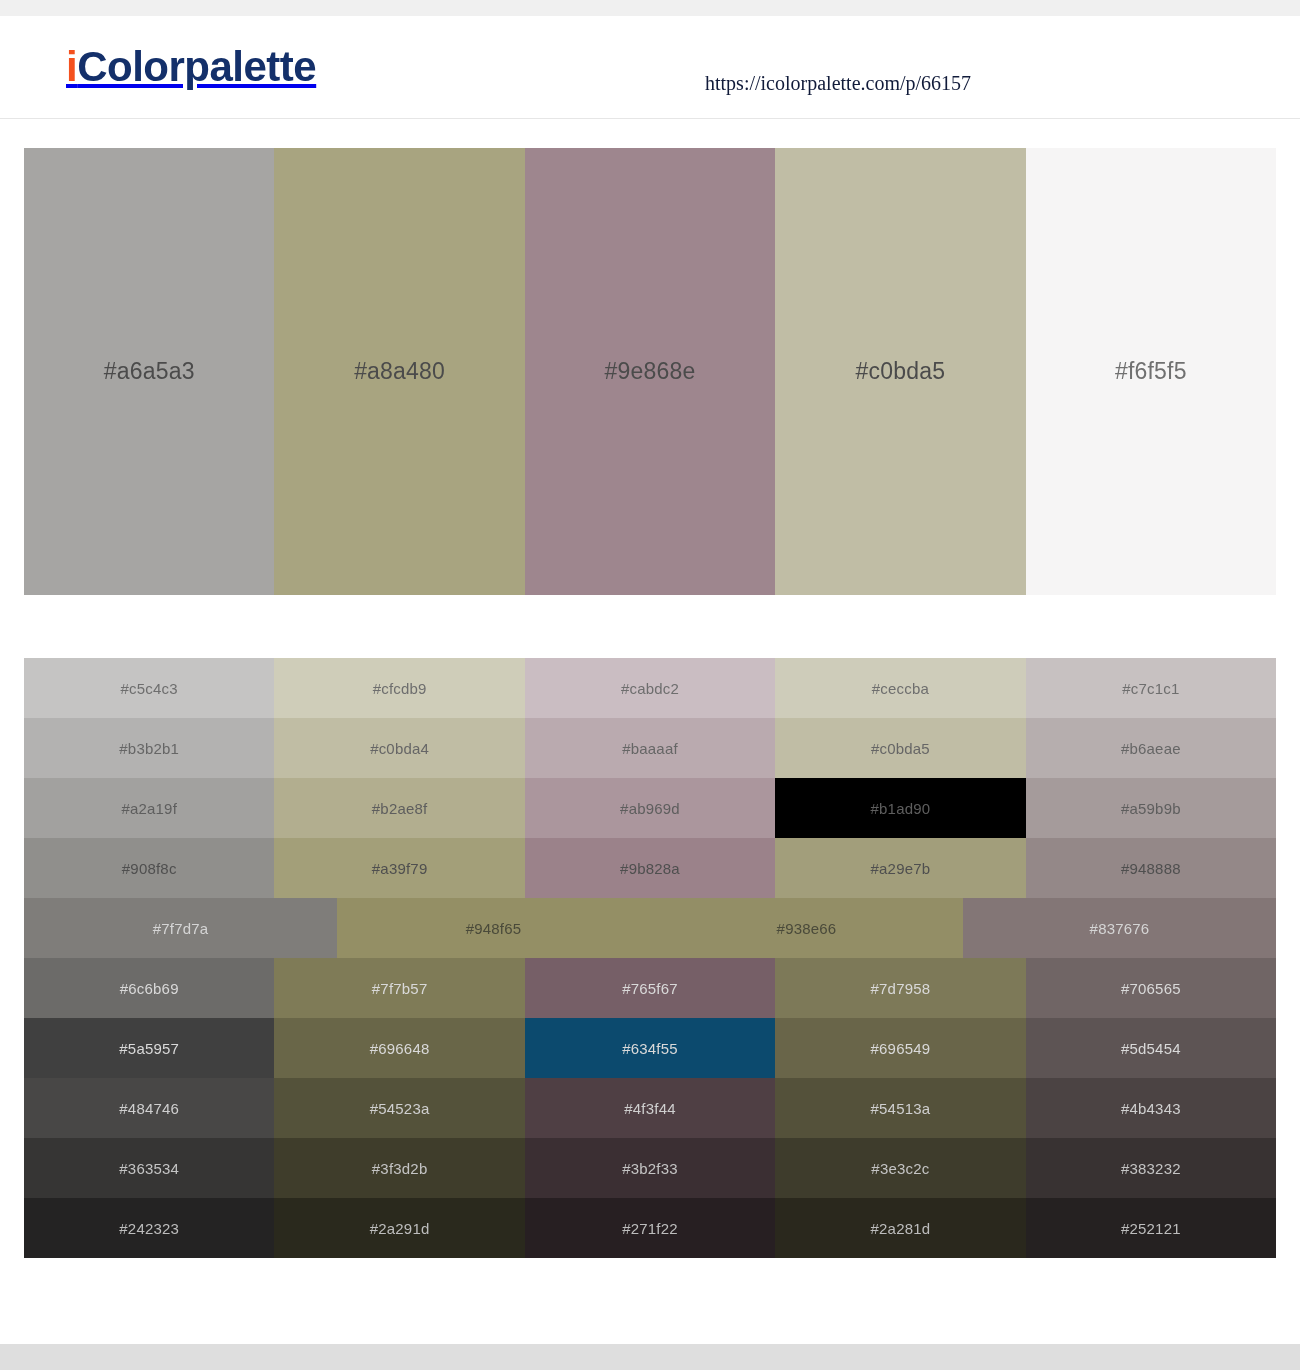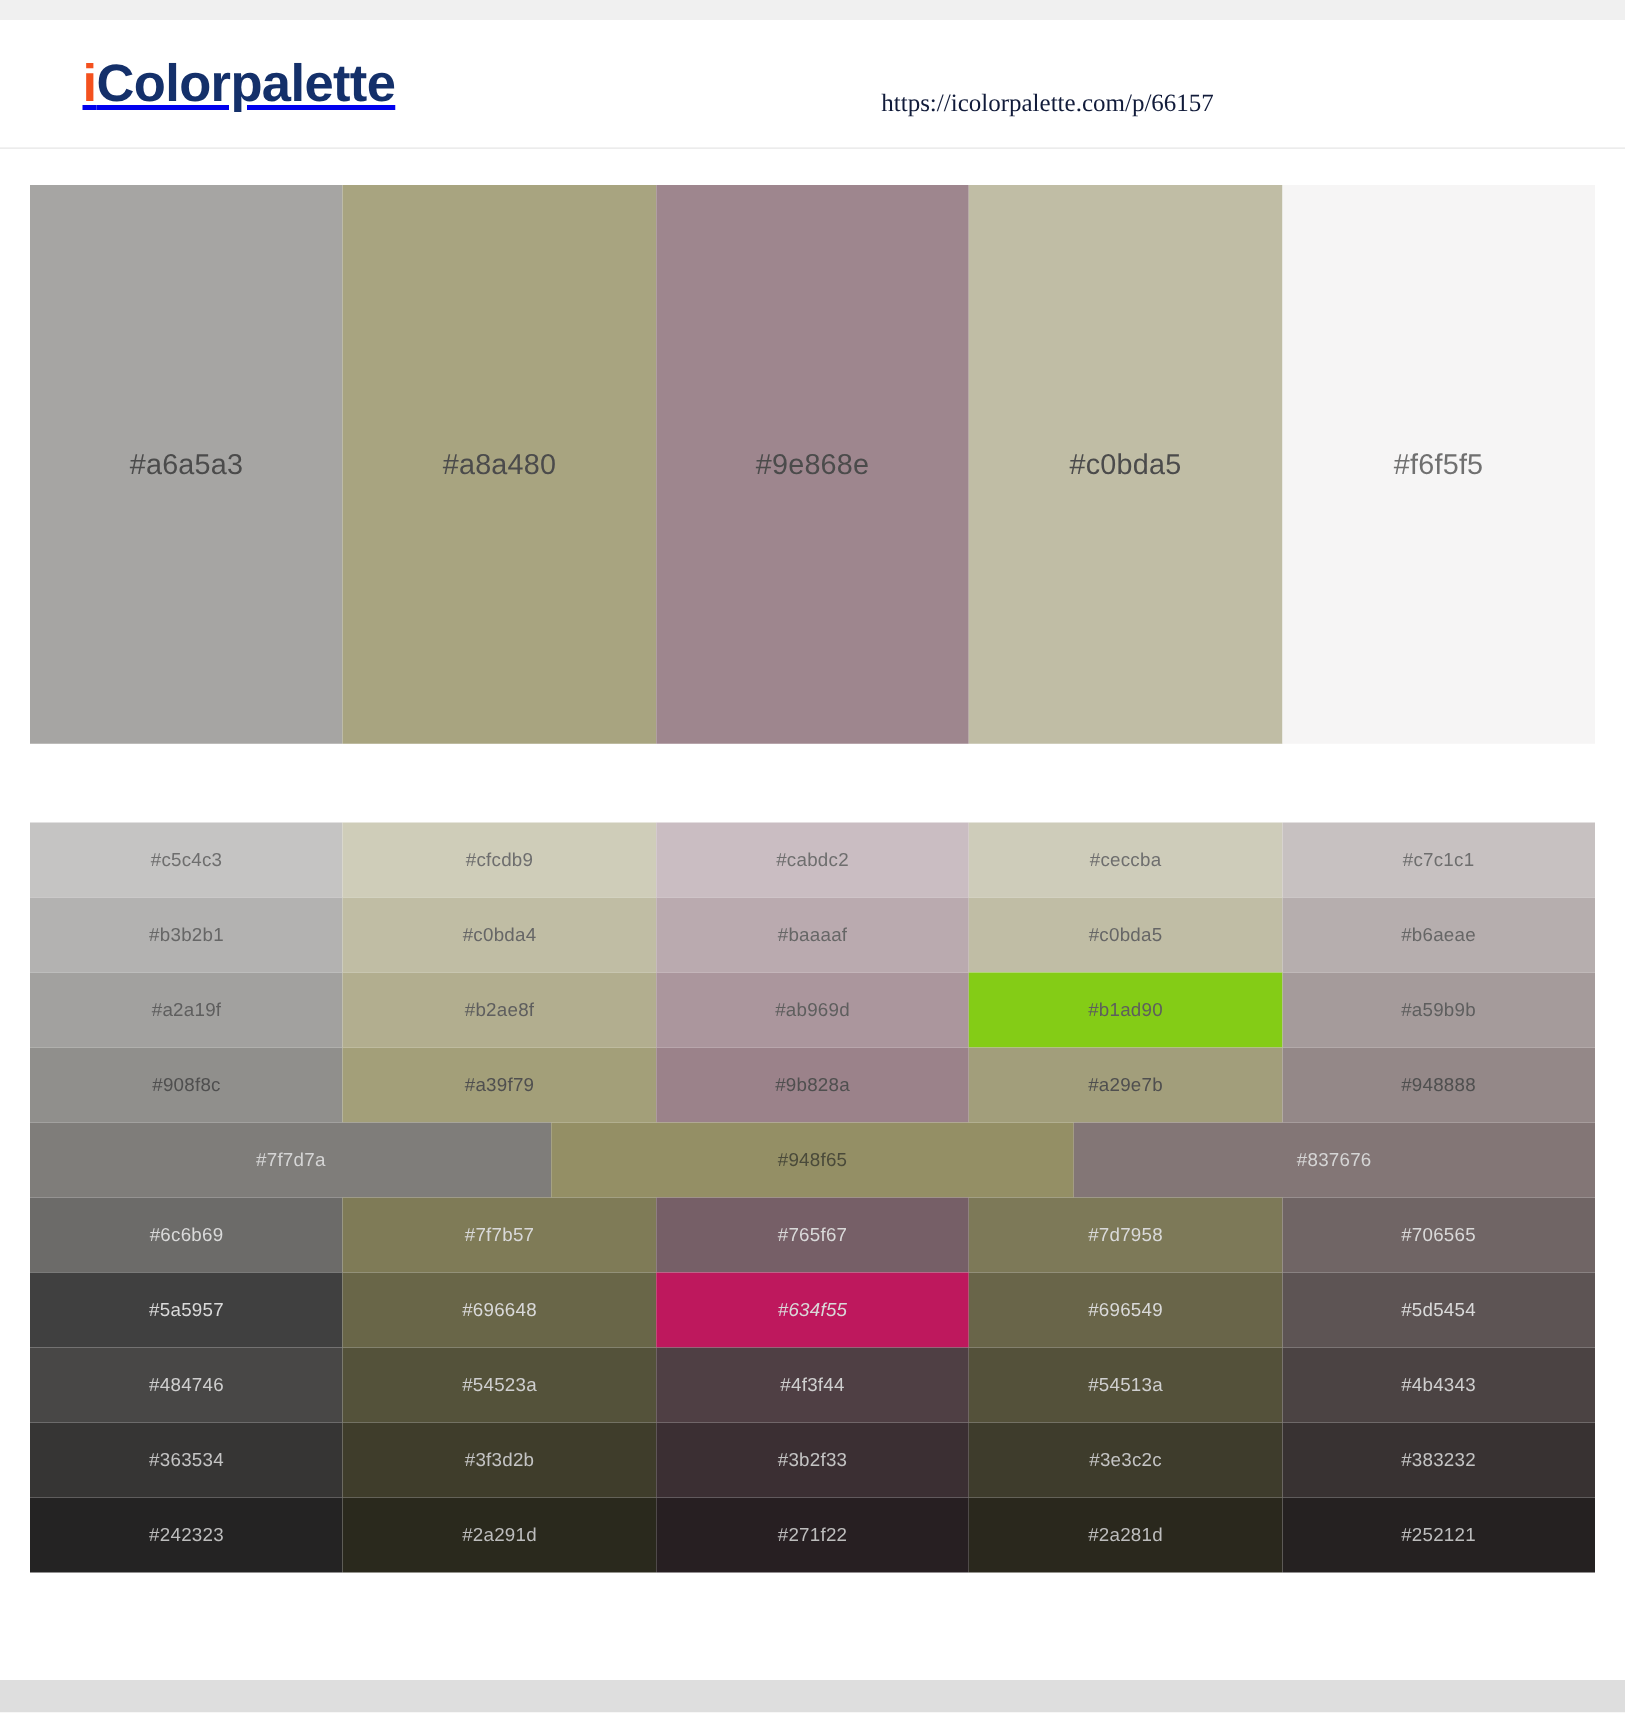--- a/index.html
+++ b/index.html
@@ -180,21 +180,21 @@
     <div class="shade-row">
       <div class="shade-cell" style="background: rgb(162, 161, 159);">
         <span class="hex-label" style="color: rgb(94, 94, 94);">#a2a19f</span>
       </div>
       <div class="shade-cell" style="background: rgb(178, 174, 143);">
         <span class="hex-label" style="color: rgb(94, 94, 94);">#b2ae8f</span>
       </div>
       <div class="shade-cell" style="background: rgb(171, 150, 157);">
         <span class="hex-label" style="color: rgb(94, 94, 94);">#ab969d</span>
       </div>
-      <div class="shade-cell" style="background: #84cc16;">
+      <div class="shade-cell" style="background: #000000;">
         <span class="hex-label" style="color: rgb(94, 94, 94);">#b1ad90</span>
       </div>
       <div class="shade-cell" style="background: rgb(165, 155, 155);">
         <span class="hex-label" style="color: rgb(94, 94, 94);">#a59b9b</span>
       </div>
     </div>
     <div class="shade-row">
       <div class="shade-cell" style="background: rgb(144, 143, 140);">
         <span class="hex-label" style="color: rgb(79, 79, 79);">#908f8c</span>
       </div>
@@ -211,20 +211,23 @@
         <span class="hex-label" style="color: rgb(79, 79, 79);">#948888</span>
       </div>
     </div>
     <div class="shade-row">
       <div class="shade-cell" style="background: rgb(127, 125, 122);">
         <span class="hex-label" style="color: rgb(213, 213, 213);">#7f7d7a</span>
       </div>
       <div class="shade-cell" style="background: rgb(148, 143, 101);">
         <span class="hex-label" style="color: rgb(74, 74, 58);">#948f65</span>
       </div>
+      <div class="shade-cell" style="background: rgb(147, 142, 102);">
+        <span class="hex-label" style="color: rgb(74, 74, 58);">#938e66</span>
+      </div>
       <div class="shade-cell" style="background: rgb(131, 118, 118);">
         <span class="hex-label" style="color: rgb(213, 213, 213);">#837676</span>
       </div>
     </div>
     <div class="shade-row">
       <div class="shade-cell" style="background: rgb(108, 107, 105);">
         <span class="hex-label" style="color: rgb(217, 217, 217);">#6c6b69</span>
       </div>
       <div class="shade-cell" style="background: rgb(127, 123, 87);">
         <span class="hex-label" style="color: rgb(217, 217, 217);">#7f7b57</span>
@@ -239,21 +242,21 @@
         <span class="hex-label" style="color: rgb(217, 217, 217);">#706565</span>
       </div>
     </div>
     <div class="shade-row">
       <div class="shade-cell" style="background: #404040;">
         <span class="hex-label" style="color: rgb(217, 217, 217);">#5a5957</span>
       </div>
       <div class="shade-cell" style="background: rgb(105, 102, 72);">
         <span class="hex-label" style="color: rgb(217, 217, 217);">#696648</span>
       </div>
-      <div class="shade-cell" style="background: #be185d; font-style: italic;">
+      <div class="shade-cell" style="background: #0c4a6e;">
         <span class="hex-label" style="color: rgb(217, 217, 217);">#634f55</span>
       </div>
       <div class="shade-cell" style="background: rgb(105, 101, 73);">
         <span class="hex-label" style="color: rgb(217, 217, 217);">#696549</span>
       </div>
       <div class="shade-cell" style="background: rgb(93, 84, 84);">
         <span class="hex-label" style="color: rgb(217, 217, 217);">#5d5454</span>
       </div>
     </div>
     <div class="shade-row">

